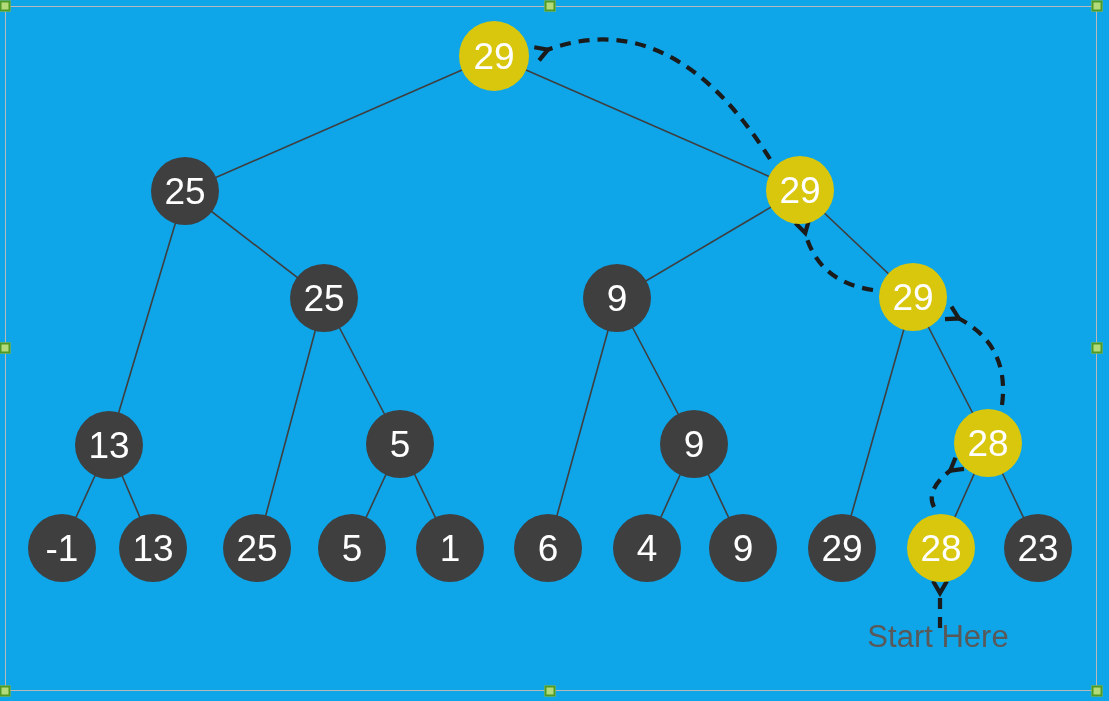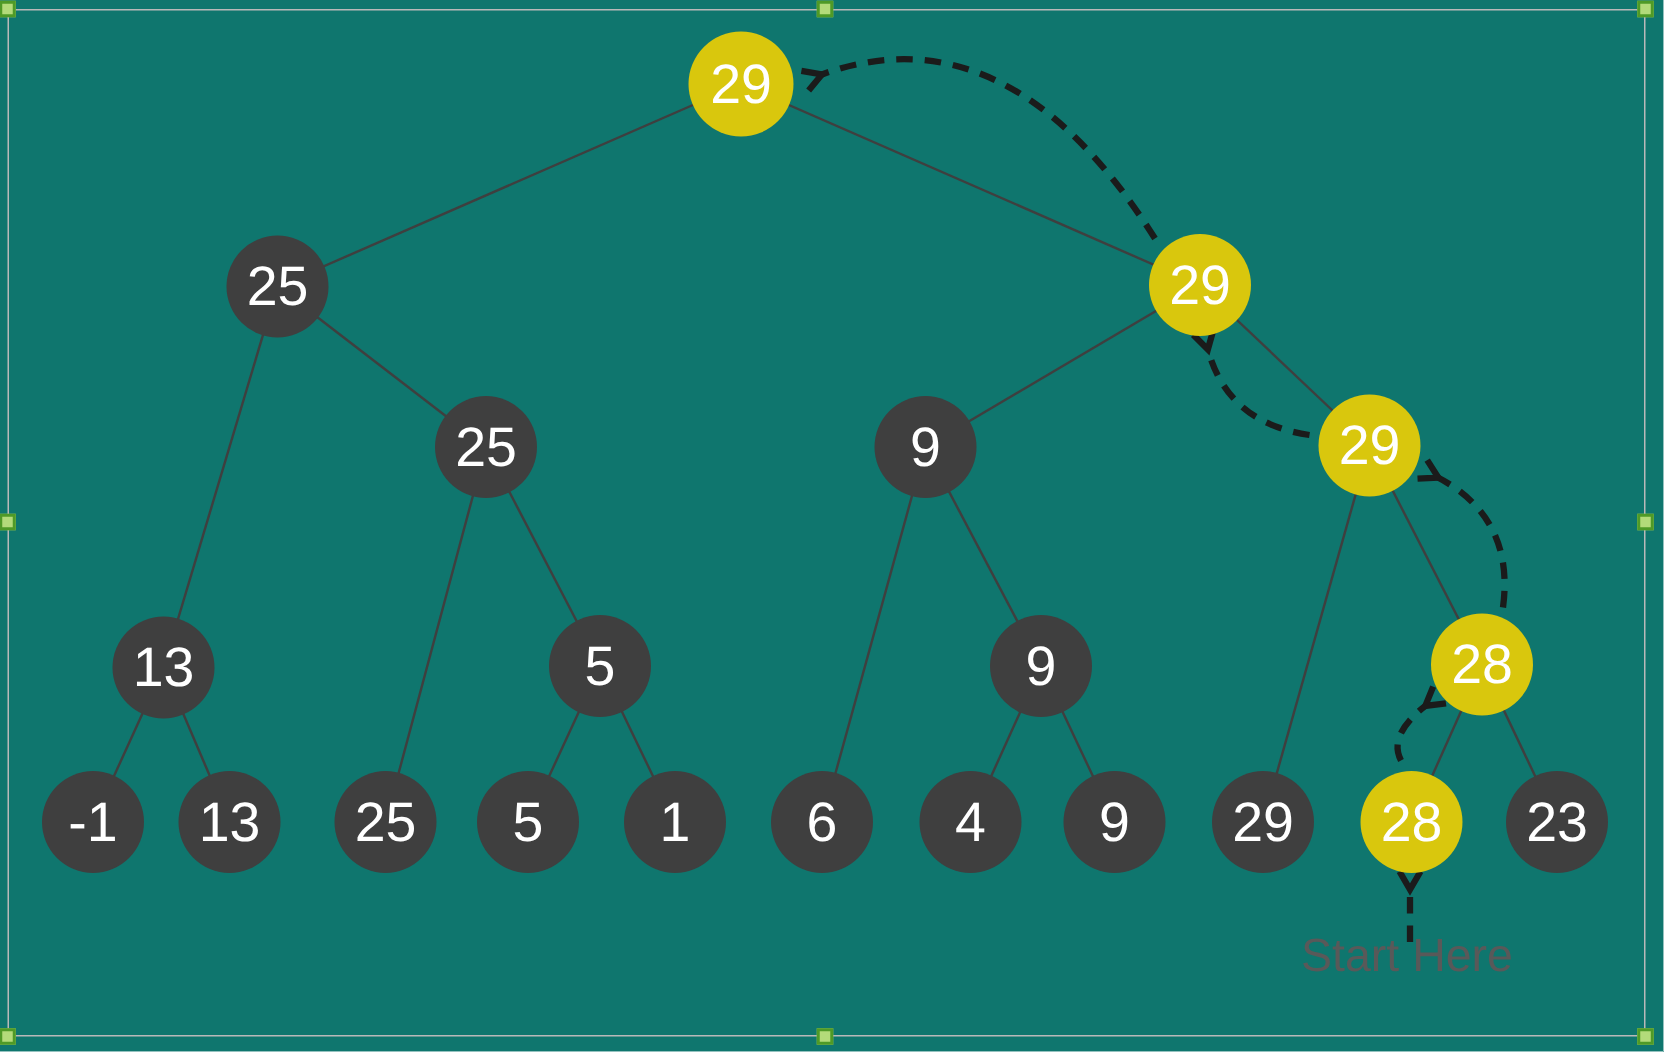--- a/index.html
+++ b/index.html
@@ -5,21 +5,21 @@
   html, body {
     margin: 0;
     padding: 0;
     background: #ffffff;
     font-family: "Liberation Sans", sans-serif;
   }
   #stage {
     position: relative;
     width: 1109px;
     height: 701px;
-    background: #0f766e;
+    background: #0ea5e9;
     overflow: hidden;
   }
   #selection-frame {
     position: absolute;
     border: 1.5px solid var(--frame-border, #b9b9b9);
     box-sizing: border-box;
     pointer-events: none;
   }
   .handle {
     position: absolute;

